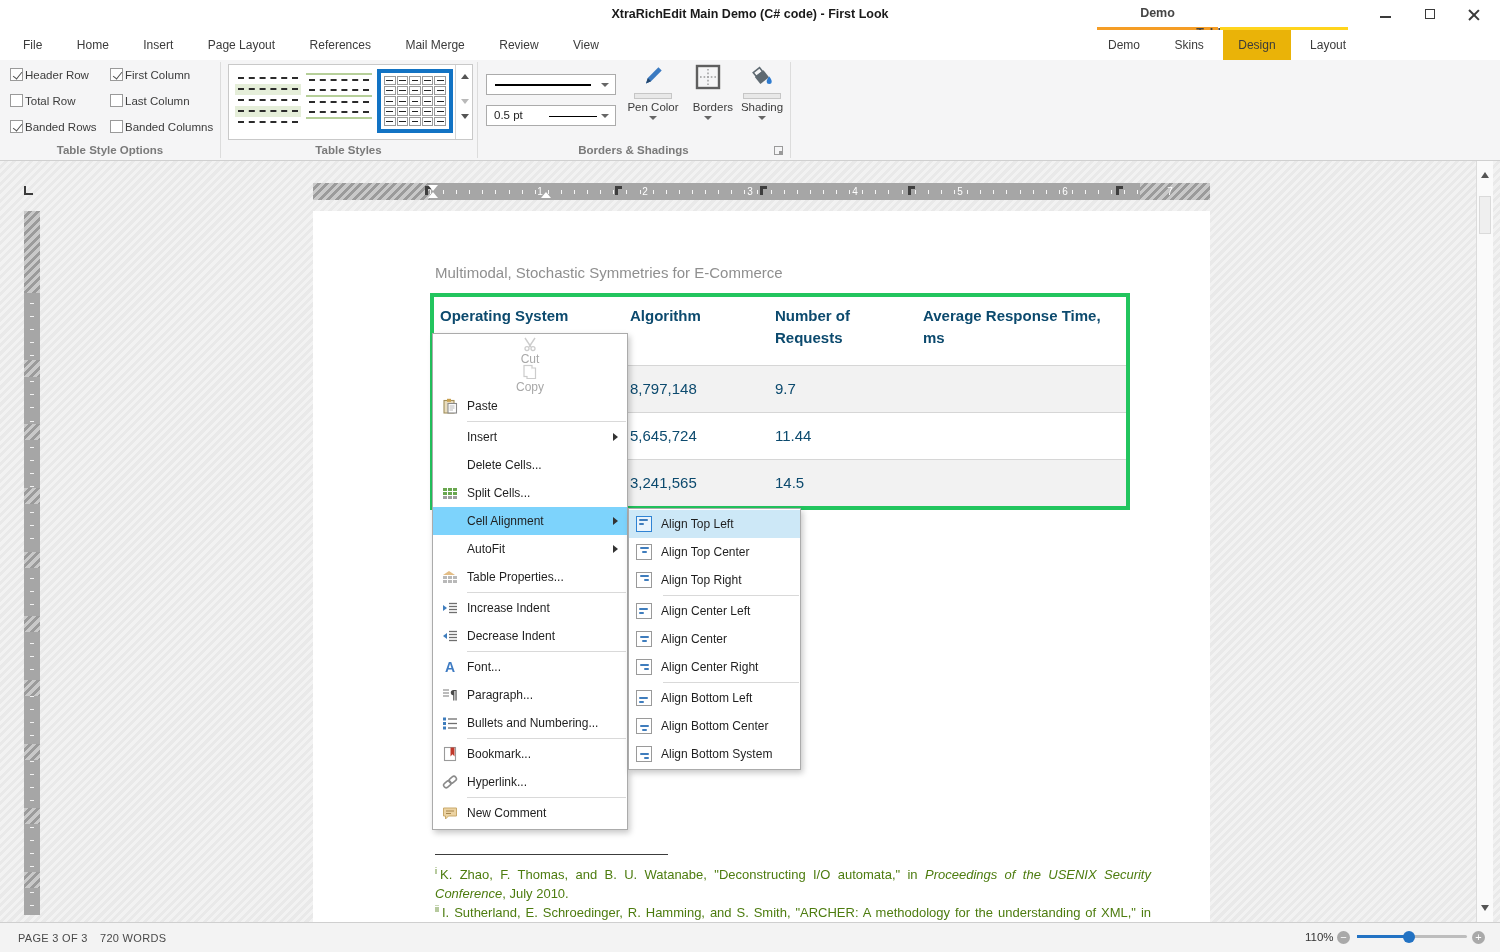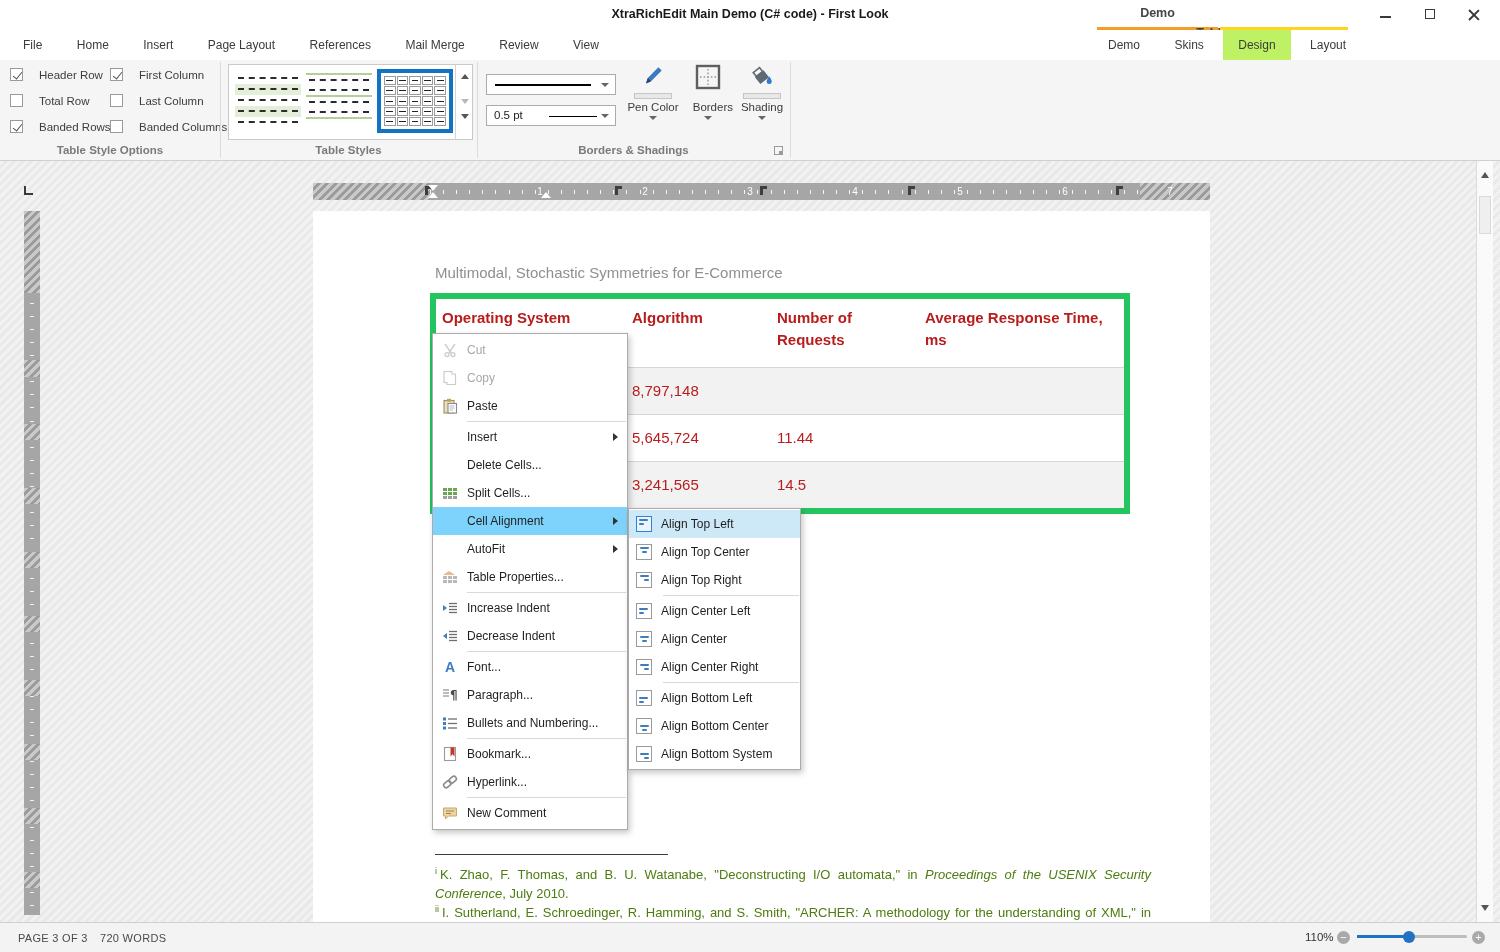--- a/index.html
+++ b/index.html
@@ -15,27 +15,27 @@
   .maxbox { position:absolute; left:4px; top:3px; width:10px; height:10px; border:1.5px solid #3a3a3a; }
   .closex { position:absolute; left:4px; top:3px; width:11px; height:11px; }
   .closex::before,.closex::after { content:""; position:absolute; left:5px; top:-1px; width:1.8px; height:14px; background:#3a3a3a; }
   .closex::before { transform:rotate(45deg);} .closex::after { transform:rotate(-45deg);}
 
   
   #tabrow { position:absolute; left:0; top:30px; width:1500px; height:30px; background:#fff; }
   .rtab { display:inline-block; height:30px; line-height:30px; padding:0 15px; font-size:12px; color:#3b3b3b; cursor:default; }
   #tabs-left { position:absolute; left:8px; top:0; }
   #tabs-right { position:absolute; left:1093px; top:0; }
-  .rtab.sel { background:#bef264; }
+  .rtab.sel { background:#eab308; }
 
   
   #ribbon { position:absolute; left:0; top:60px; width:1500px; height:101px; background:#f5f5f6; border-bottom:1px solid #d0d0d0; }
   .gsep { position:absolute; top:2px; height:96px; width:1px; background:#dcdcdc; }
   .glabel { position:absolute; top:84px; font-size:11.5px; font-weight:bold; color:#7a7a7a; text-align:center; }
-  .cbrow { position:absolute; display:flex; align-items:center; gap:16px; }
+  .cbrow { position:absolute; display:flex; align-items:center; gap:2px; }
   .cbbox { width:13px; height:13px; border:1px solid #9a9a9a; background:#fff; position:relative; flex:none; }
   .cbbox.on::after { content:""; position:absolute; left:3.5px; top:0.5px; width:4px; height:8px; border-right:1.7px solid #4d4d4d; border-bottom:1.7px solid #4d4d4d; transform:rotate(38deg); }
   .cblab { font-size:11.5px; color:#3c3c3c; }
 
   #gallery { position:absolute; left:228px; top:4px; width:245px; height:76px; background:#fff; border:1px solid #c9c9c9; }
   .tile { position:absolute; top:8px; width:66px; height:56px; background:#fff; }
   .trow { height:11px; position:relative; }
   .trow .dash { position:absolute; left:3px; right:3px; top:4px; border-top:2px dashed #2b2b2b; }
   .trow.green { background:#e5eed9; }
   .gline { height:2px; background:#b6cf99; }
@@ -83,42 +83,42 @@
     background:repeating-linear-gradient(180deg,rgba(255,255,255,.85) 0 1px,transparent 1px 13.1px); }
   .vhatch { position:absolute; left:0; width:16px; background:repeating-linear-gradient(135deg,#c9c9c9 0 3px,#9b9b9b 3px 6px); }
   #tabsel { position:absolute; left:22px; top:23px; width:12px; height:12px; }
   #tabsel::after { content:""; position:absolute; left:2px; top:2px; width:7px; height:7px; border-left:2.5px solid #3a3a3a; border-bottom:2.5px solid #3a3a3a; }
 
   
   #page { position:absolute; left:313px; top:50px; width:897px; height:711px; background:#fff; }
   #doctitle { position:absolute; left:122px; top:53px; font-size:15px; color:#8f8f8f; }
 
   
-  #doctable { position:absolute; left:117px; top:82px; width:700px; border:6px solid #22c55e; font-size:15px; color:#b91c1c; }
+  #doctable { position:absolute; left:117px; top:82px; width:700px; border:4px solid #22c55e; font-size:15px; color:#0c4a6e; }
   .drow { display:grid; grid-template-columns:190px 145px 148px 215px; }
   .drow.head { height:68px; font-weight:bold; }
   .drow.data { height:47px; border-top:1px solid #d6d6d6; }
   .drow.banded { background:#f2f2f2; }
   .dcell { padding:8px 8px 0 6px; line-height:1.45; }
   .drow.data .dcell { display:flex; align-items:center; padding-top:0; }
 
   
   #fnsep { position:absolute; left:122px; top:643px; width:233px; height:1px; background:#3c3c3c; }
   .fn { position:absolute; left:122px; width:716px; font-size:13px; line-height:18.5px; color:#4d7c0f; text-align:justify; }
   .fn sup { font-size:9px; vertical-align:super; margin-right:3px; }
   #fn2 { text-align-last:justify; }
 
   
   #ctxmenu { position:absolute; left:432px; top:172px; width:196px; background:#fff; border:1px solid #ababab;
     box-shadow:2px 3px 6px rgba(0,0,0,.22); padding:2px 0; }
   .mi { height:28px; display:flex; align-items:center; font-size:12px; color:#1f1f1f; cursor:default; }
   .mi .mic { width:34px; flex:none; display:flex; justify-content:center; align-items:center; }
   .mi .mil { flex:1; }
   .mi .marr { width:0; height:0; border-top:4px solid transparent; border-bottom:4px solid transparent; border-left:5px solid #333; margin-right:9px; }
-  .mi.dis { color:#a8a8a8; }
+  .mi.dis { color:#a8a8a8;flex-direction:column; }
   .mi.dis svg { opacity:.45; }
   .mi.hl { background:#7dd3fc; }
   .msep { height:1px; background:#d9d9d9; margin:1px 1px 1px 34px; }
 
   
   #submenu { position:absolute; left:628px; top:347px; width:173px; background:#fff; border:1px solid #ababab;
     box-shadow:2px 3px 6px rgba(0,0,0,.22); padding:1px 0; }
   .smi { height:28px; display:flex; align-items:center; font-size:12px; color:#1f1f1f; }
   .smi.hl { background:#cde8f7; }
   .aic { width:16px; height:16px; border:1px solid #9a9a9a; background:#fff; margin:0 9px 0 7px; flex:none;
@@ -377,20 +377,21 @@
     <div id="doctable">
       <div class="drow head">
         <div class="dcell">Operating System</div>
         <div class="dcell">Algorithm</div>
         <div class="dcell">Number of Requests</div>
         <div class="dcell">Average Response Time, ms</div>
       </div>
       <div class="drow data banded">
         <div class="dcell">SSTF</div>
         <div class="dcell">8,797,148</div>
+        <div class="dcell">9.7</div>
         <div class="dcell"></div>
       </div>
       <div class="drow data">
         <div class="dcell">SCAN</div>
         <div class="dcell">5,645,724</div>
         <div class="dcell">11.44</div>
         <div class="dcell"></div>
       </div>
       <div class="drow data banded">
         <div class="dcell">FCFS</div>

